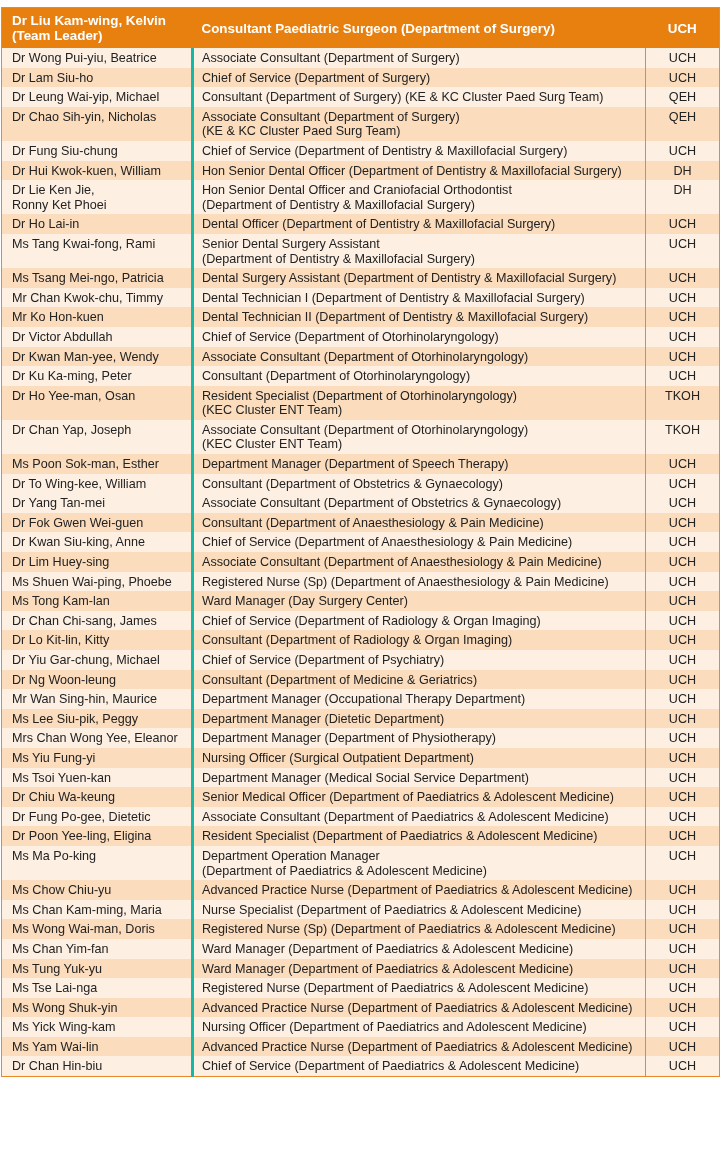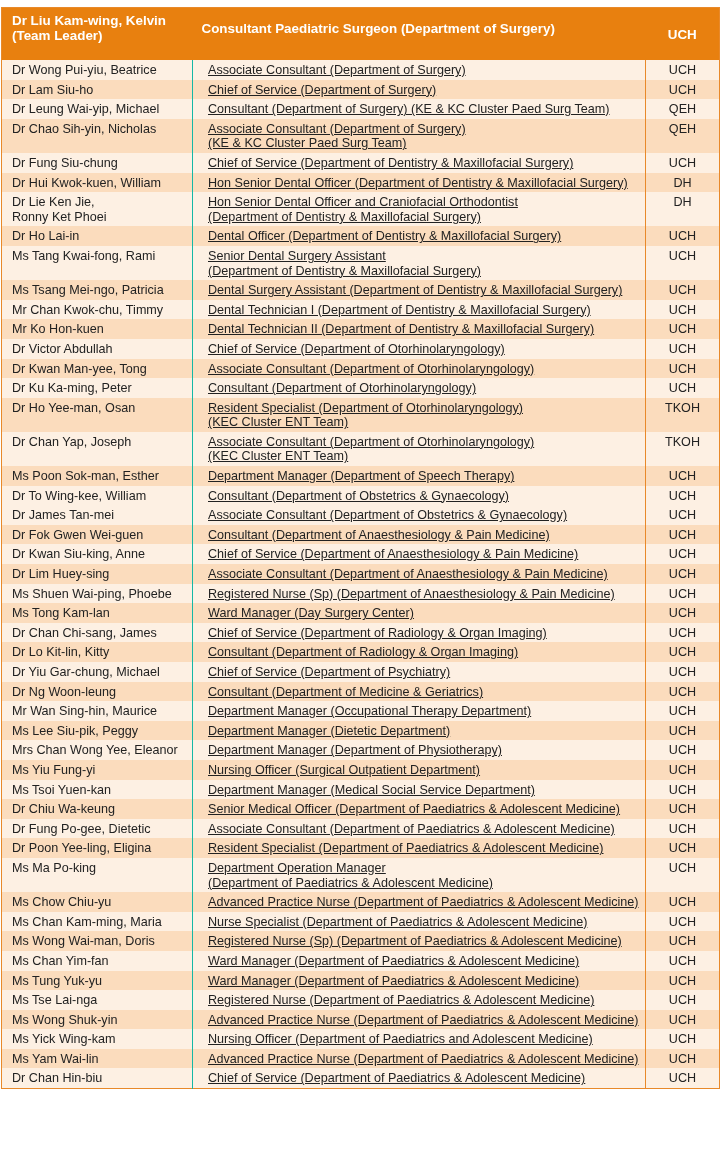--- a/index.html
+++ b/index.html
@@ -2,25 +2,25 @@
 <html><head>
 <meta charset="utf-8">
 <style>
   html, body { margin: 0; padding: 0; background: #ffffff; }
   body { width: 720px; height: 1151px; overflow: hidden; font-family: "Liberation Sans", sans-serif; }
   .wrap { position: absolute; left: 1px; top: 7px; width: 718px; }
   table { border-collapse: collapse; width: 718px; table-layout: fixed; border: 1px solid #e8892a; }
   col.c1 { width: 191px; }
   col.c2 { width: 453px; }
   col.c3 { width: 74px; }
-  th { background: #e8800f; color: #ffffff; font-weight: bold; font-size: 13.4px; text-align: left; vertical-align: middle; padding: 3px 8px 15px 10px; line-height: 15px; height: 34px; }
+  th { background: #e8800f; color: #ffffff; font-weight: bold; font-size: 13.4px; text-align: left; vertical-align: middle; padding: 3px 8px 3px 10px; line-height: 15px; height: 34px; }
   th.h2 { padding-left: 9px; margin-top: 7px; }
   th.h3 { text-align: center; padding: 3px 4px; }
   td { font-size: 12.6px; color: #222; line-height: 14.6px; padding: 3px 6px 2px 10px; vertical-align: top; }
-  td.role { padding-left: 15px; border-left: 1px solid #14b8a6; text-decoration: underline; }
+  td.role { padding-left: 8px; border-left: 3px solid #14b8a6; }
   td.inst { text-align: center; border-left: 1px solid #e8892a; padding: 3px 2px 2px 2px; }
   tr.odd td { background: #fbdcbd; }
   tr.even td { background: #fdf0e3; }
   td .line { display: block; white-space: nowrap; }
 </style>
 </head>
 <body>
 
 <div class="wrap">
   <table>
@@ -182,21 +182,21 @@
           </td>
           <td class="role">
             <span class="line">Chief of Service (Department of Otorhinolaryngology)</span>
           </td>
           <td class="inst">
             <span class="line">UCH</span>
           </td>
         </tr>
         <tr class="odd">
           <td>
-            <span class="line">Dr Kwan Man-yee, Tong</span>
+            <span class="line">Dr Kwan Man-yee, Wendy</span>
           </td>
           <td class="role">
             <span class="line">Associate Consultant (Department of Otorhinolaryngology)</span>
           </td>
           <td class="inst">
             <span class="line">UCH</span>
           </td>
         </tr>
         <tr class="even">
           <td>
@@ -250,21 +250,21 @@
           </td>
           <td class="role">
             <span class="line">Consultant (Department of Obstetrics &amp; Gynaecology)</span>
           </td>
           <td class="inst">
             <span class="line">UCH</span>
           </td>
         </tr>
         <tr class="even">
           <td>
-            <span class="line">Dr James Tan-mei</span>
+            <span class="line">Dr Yang Tan-mei</span>
           </td>
           <td class="role">
             <span class="line">Associate Consultant (Department of Obstetrics &amp; Gynaecology)</span>
           </td>
           <td class="inst">
             <span class="line">UCH</span>
           </td>
         </tr>
         <tr class="odd">
           <td>

